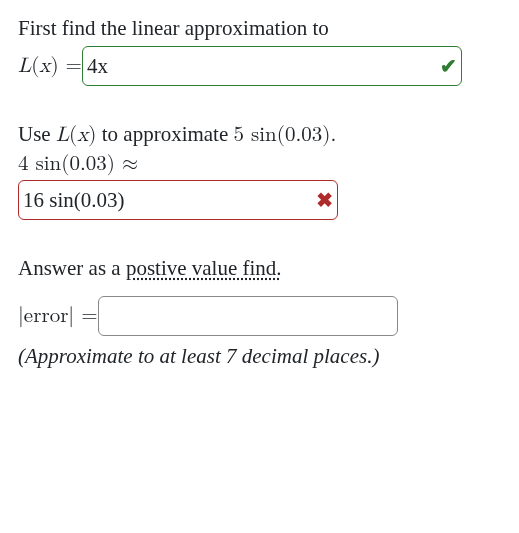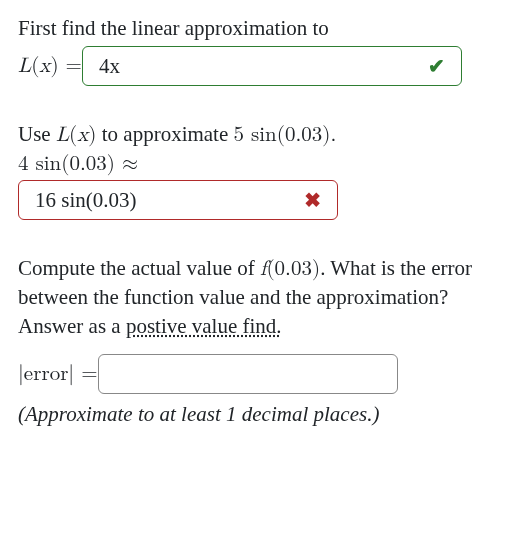--- a/index.html
+++ b/index.html
@@ -13,21 +13,21 @@
     line-height: 1.35;
   }
   .section { margin-bottom: 34px; }
   .math { font-family: 'Latin Modern Math', 'STIX Two Math', 'Cambria Math', Georgia, serif; }
   .inline-row { display: flex; align-items: center; flex-wrap: wrap; }
   .input-box {
     display: inline-flex;
     align-items: center;
     border: 1.5px solid #888;
     border-radius: 6px;
-    padding: 4px 16px;
+    padding: 4px 4px;
     height: 40px;
     font-size: 21px;
     background: #fff;
   }
   .input-box.correct { border-color: #2E7D32; }
   .input-box.wrong { border-color: #B02A2A; }
   .input-box .answer { flex: 1; font-family: Georgia, serif; }
   .mark-icon { margin-left: auto; font-weight: bold; font-size: 20px; }
   .mark-correct { color: #2E7D32; }
   .mark-wrong { color: #B02A2A; }
@@ -58,25 +58,22 @@
   <div class="inline-row" style="margin-top:2px;">
     <span class="input-box wrong" style="width:320px;align-items:center;">
       <span class="answer math">16 sin(0.03)</span>
       <span class="mark-icon mark-wrong">✖</span>
     </span>
   </div>
 </div>
 
 <div class="section" style="margin-bottom:8px;">
   <div>
-    <span>Compute the actual value of </span><span class="math"><span class="fn">f</span>(0.03)</span><span>. What is the error between the function value and the approximation?</span>
-  </div>
-  <div>
     <span>Answer as a </span><span class="postive">postive value find.</span>
   </div>
   <div class="inline-row" style="margin-top:14px;">
     <span class="math">|error| = </span>
     <span class="input-box" style="width:300px;">
       <span class="answer"></span>
     </span>
   </div>
-  <div class="italic-note" style="margin-top:6px;">(Approximate to at least 1 decimal places.)</div>
+  <div class="italic-note" style="margin-top:6px;">(Approximate to at least 7 decimal places.)</div>
 </div>
 
 </body></html>

